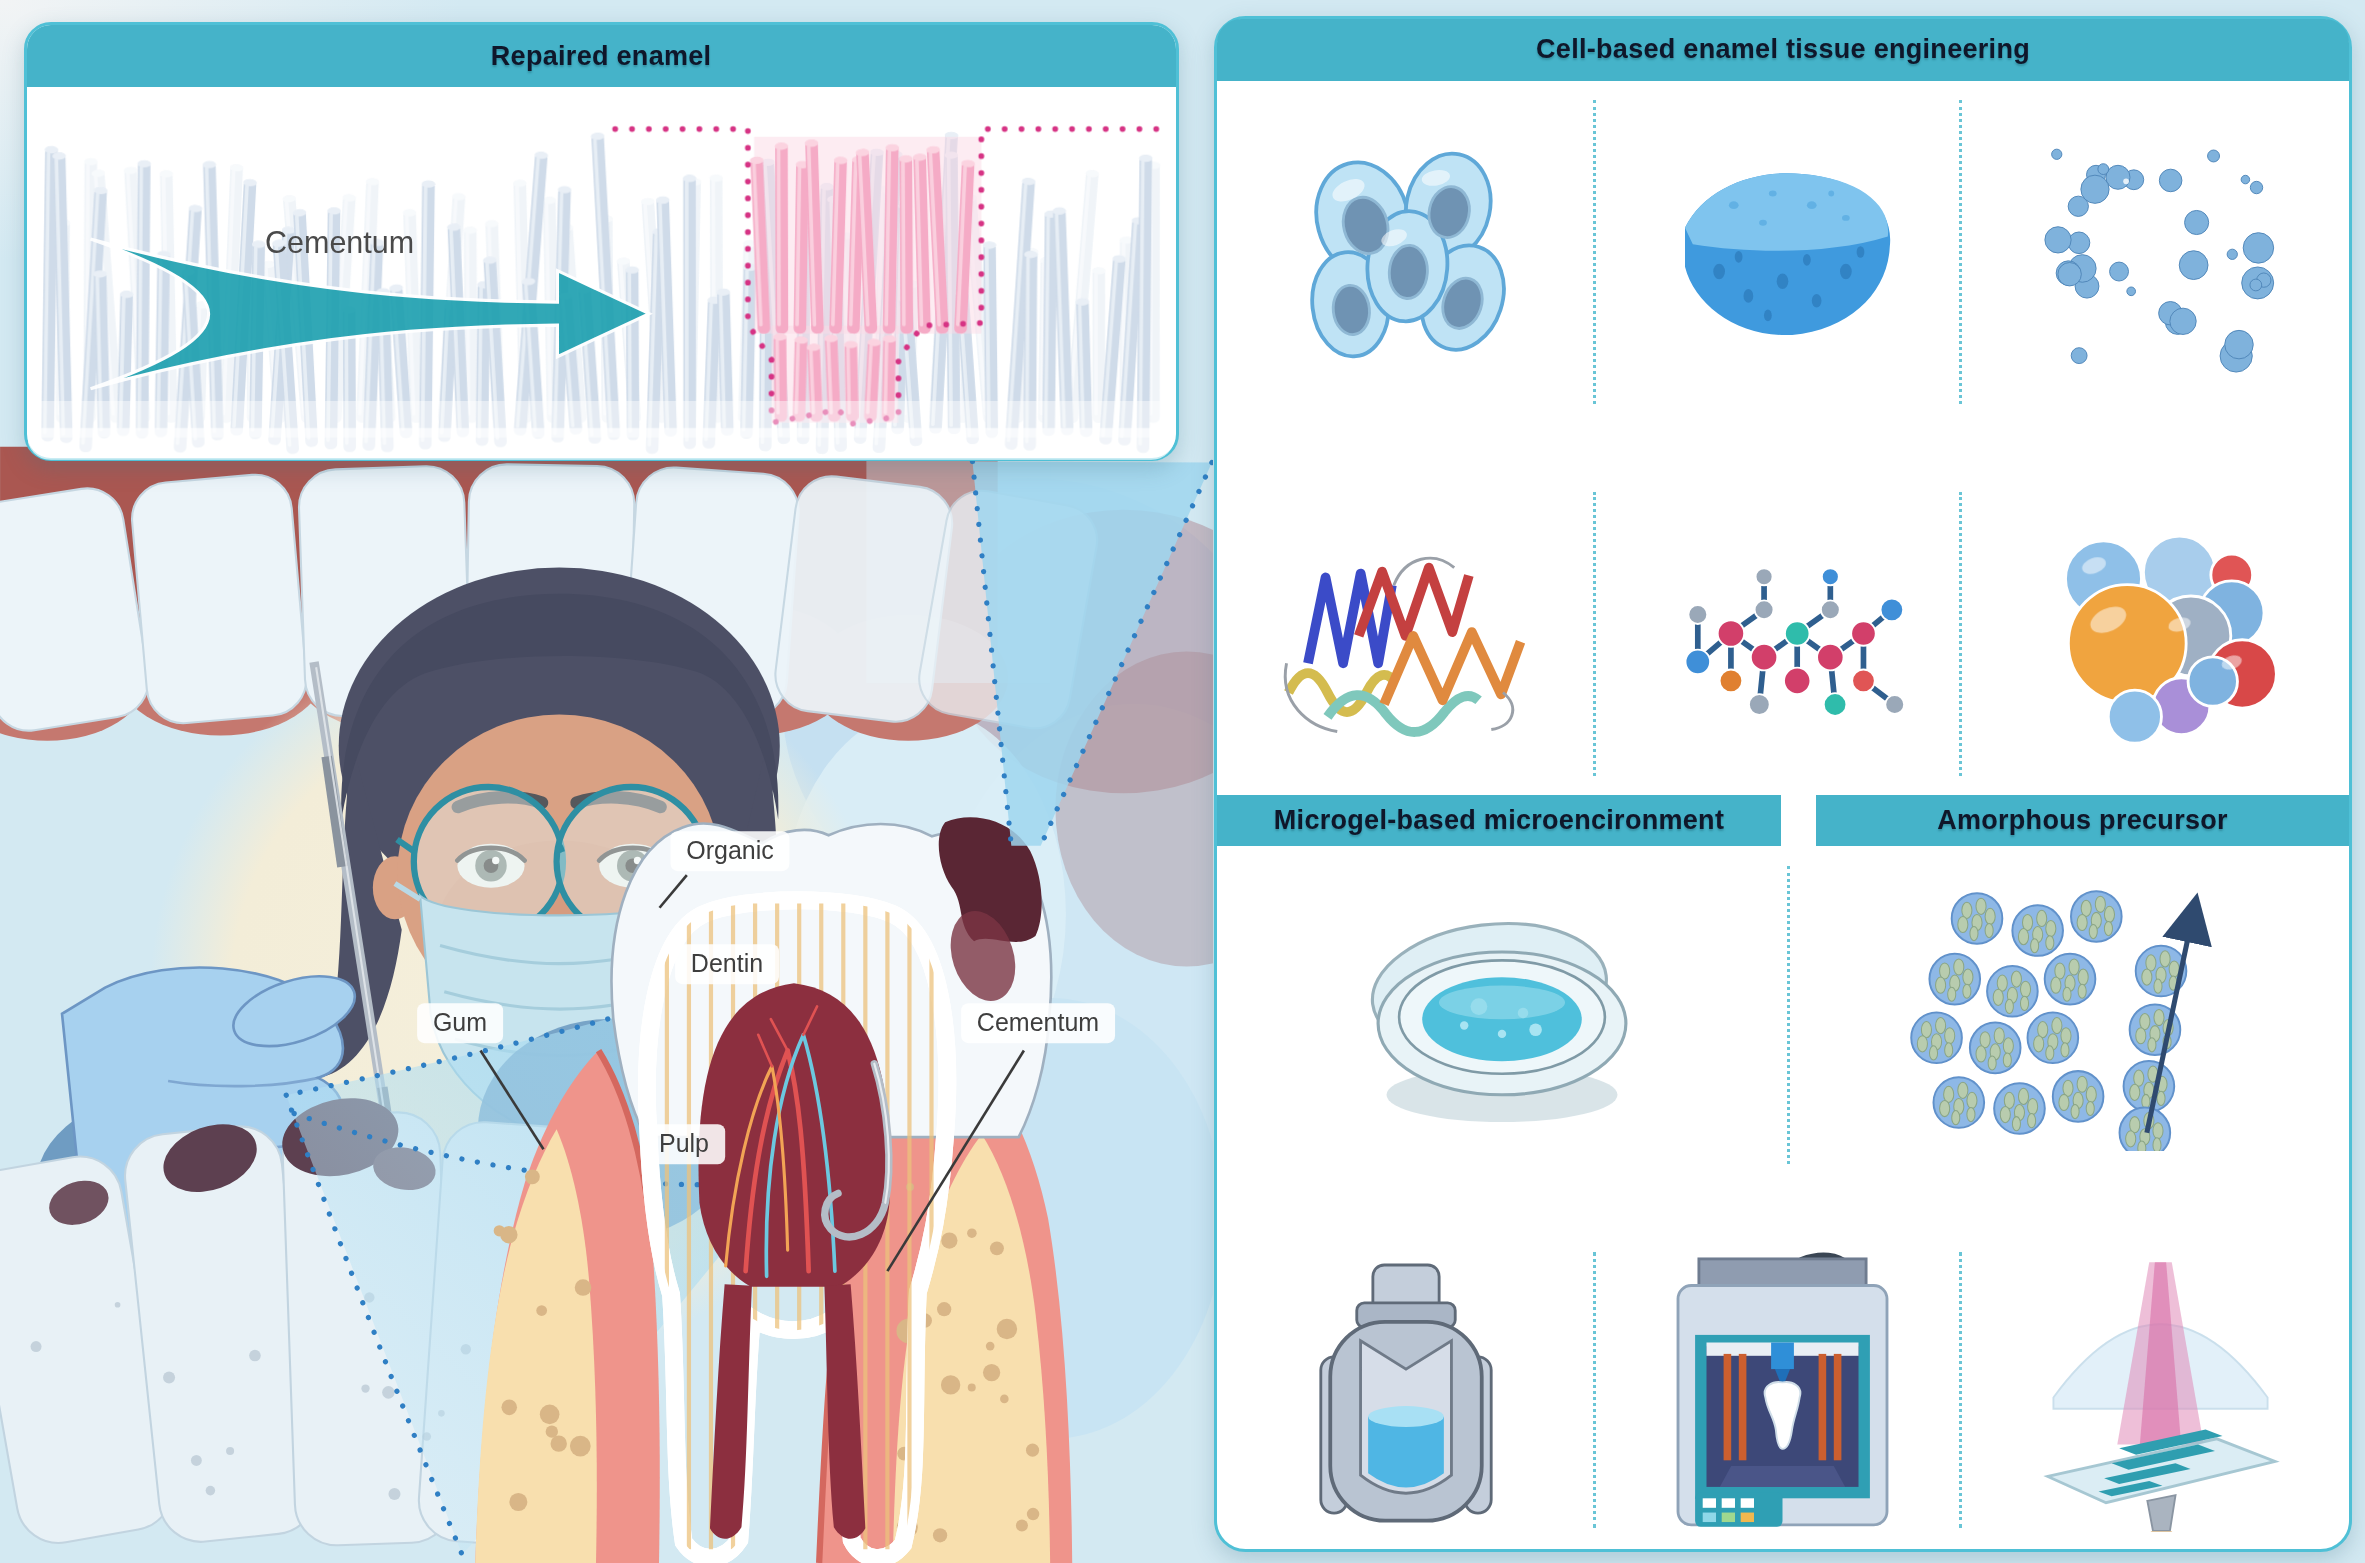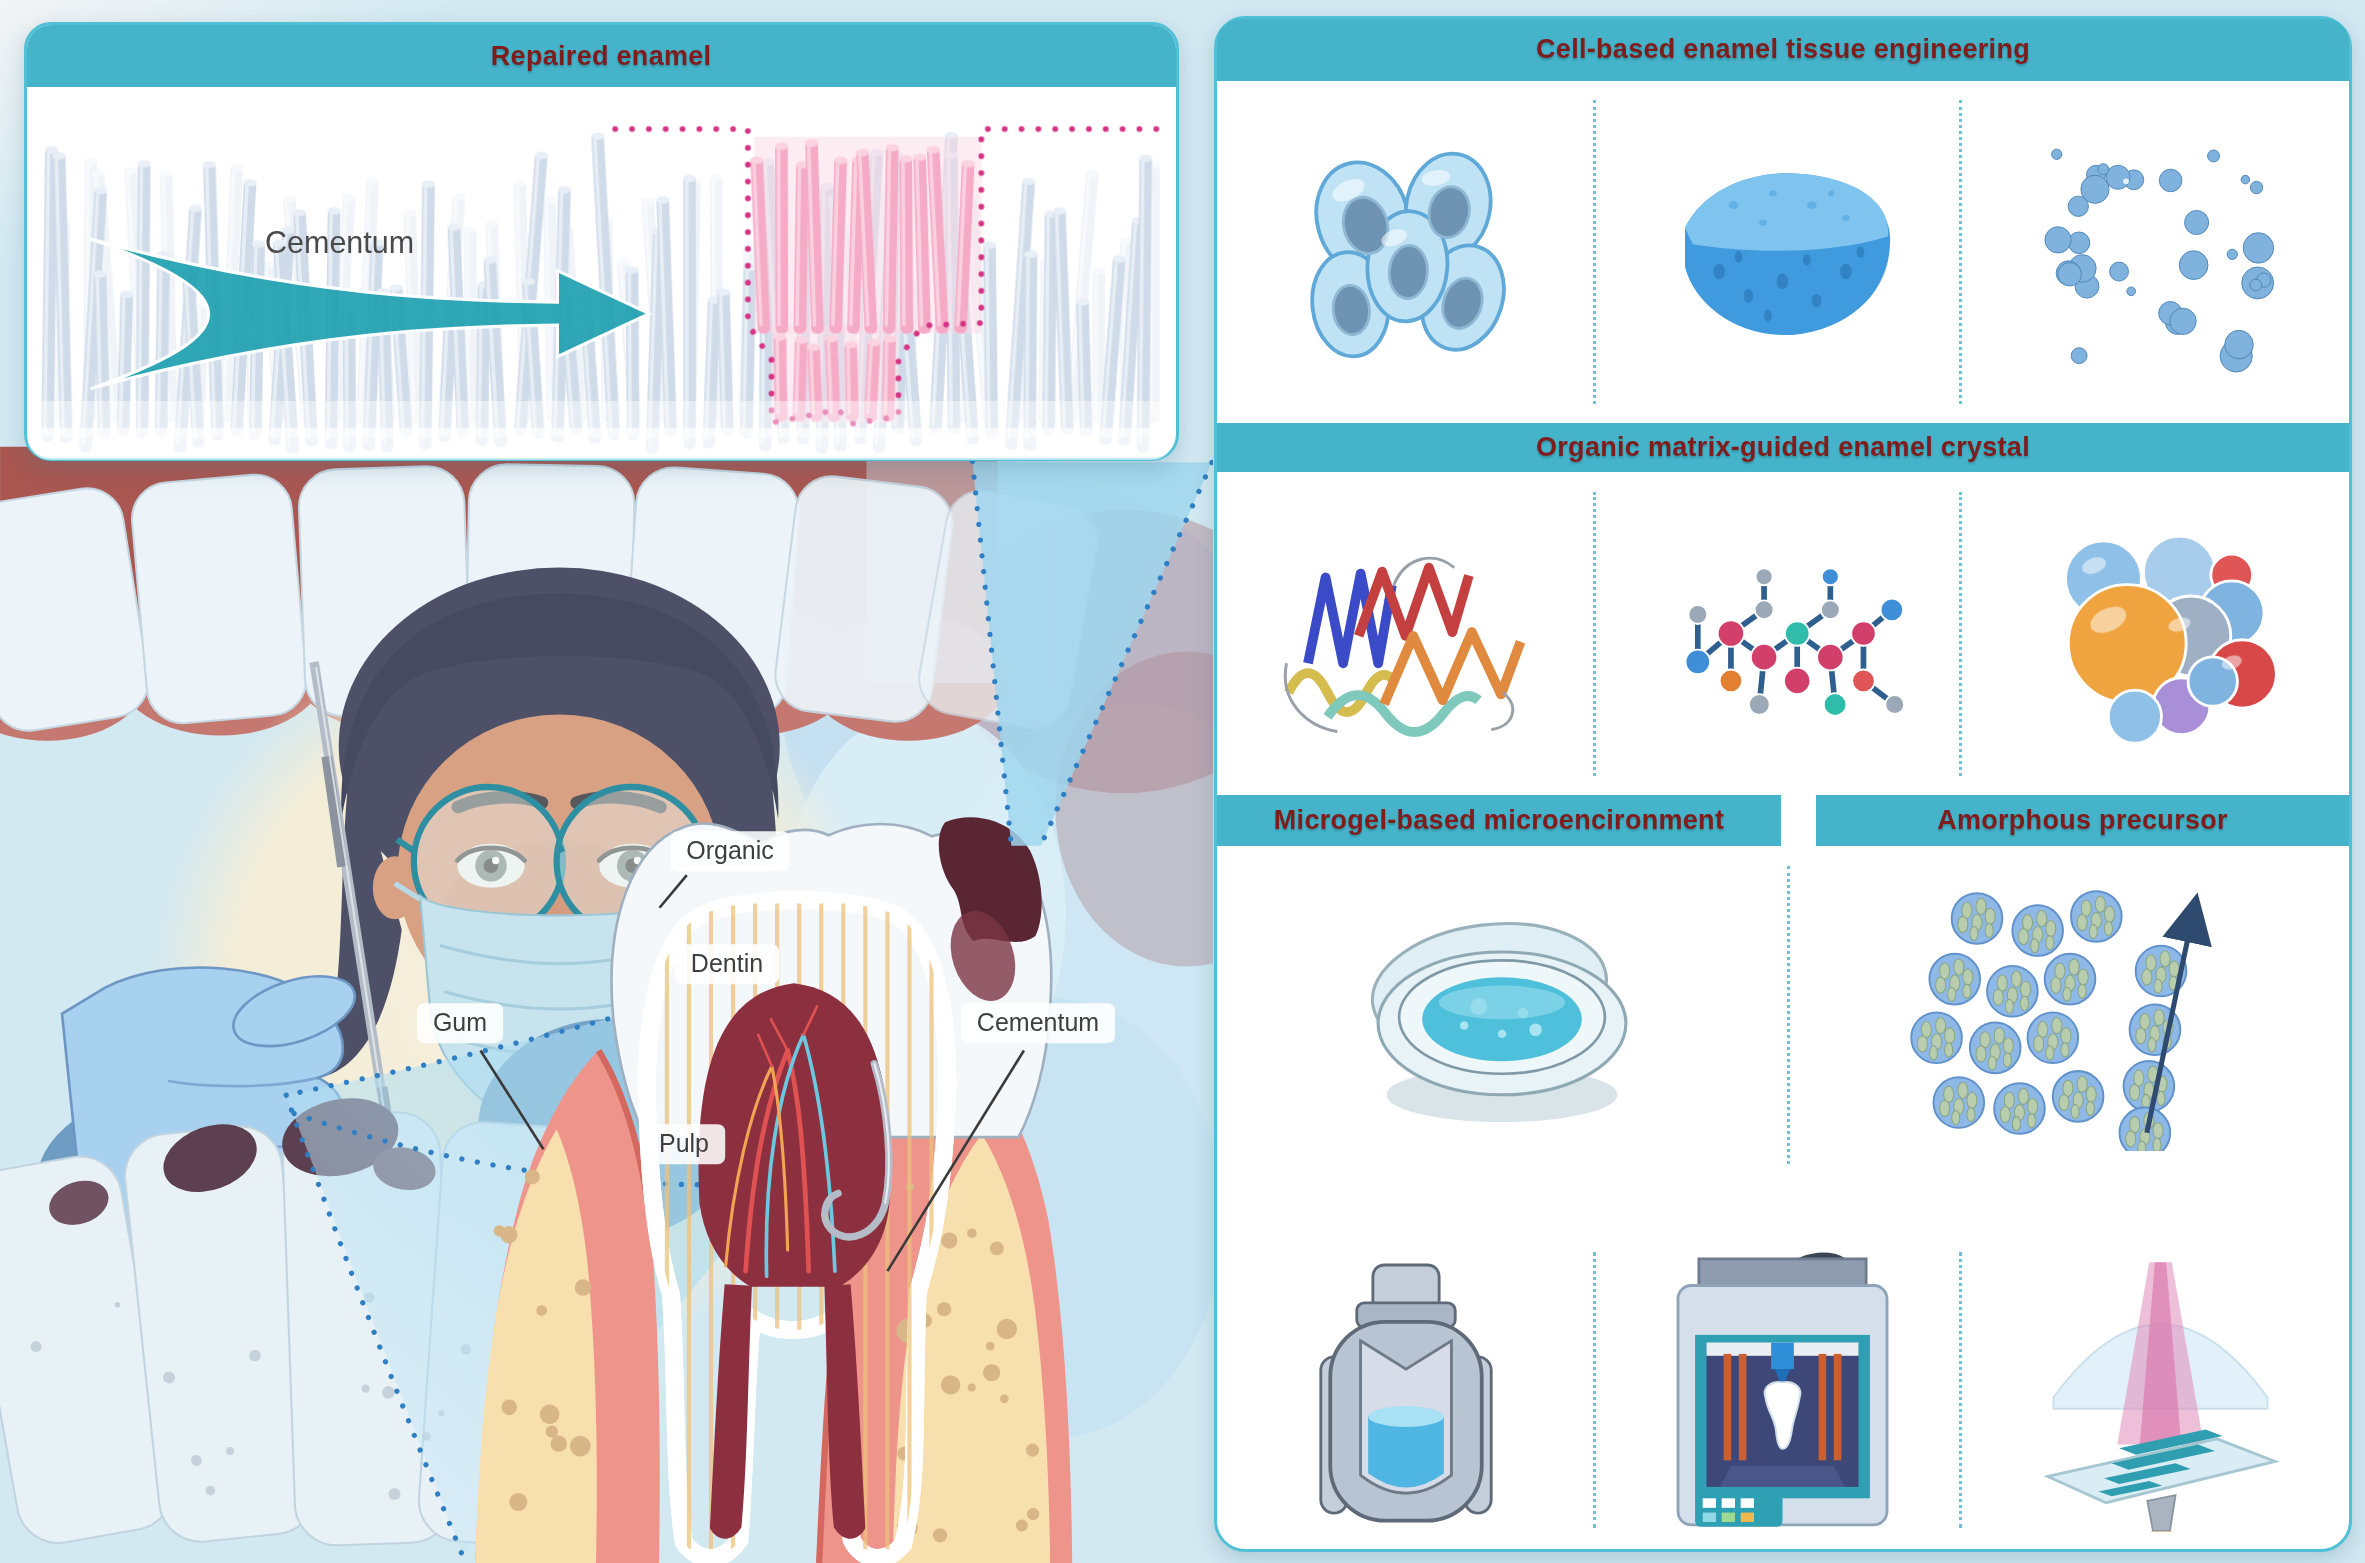--- a/index.html
+++ b/index.html
@@ -5,21 +5,21 @@
   html,body{margin:0;padding:0;background:#d3e9f2;}
   .page{position:relative;width:2366px;height:1563px;overflow:hidden;
     font-family:"Liberation Sans",sans-serif;
     background:radial-gradient(840px 473px at 0% 0%, #f2f4f5 0%, #d3e9f2 55%);}
   .scene-svg{position:absolute;left:0;top:431px;width:1213px;height:1132px;z-index:1;}
   
   .panel{position:absolute;background:#ffffff;border:3.7px solid #4fc0d6;box-sizing:border-box;
     box-shadow:0 7.4px 21px rgba(60,110,130,.25);z-index:2;}
   .panel-repaired{left:23.6px;top:22px;width:1155px;height:439px;border-radius:27px;}
   .panel-right{left:1214px;top:15.8px;width:1138px;height:1536px;border-radius:31.5px;}
-  .bar{position:absolute;left:0;right:0;background:#45b3c9;color:#7f1d1d;font-weight:bold;
+  .bar{position:absolute;left:0;right:0;background:#45b3c9;color:#0f172a;font-weight:bold;
     font-size:27px;display:flex;align-items:center;justify-content:center;
     text-shadow:0 2.1px 2.1px rgba(20,80,95,.35);letter-spacing:0.3px;}
   .bar-top{top:0;height:62px;border-radius:24px 24px 0 0;}
   .row{position:absolute;left:0;right:0;display:flex;}
   .cell{flex:1;display:flex;align-items:center;justify-content:center;}
   .sep{position:absolute;top:19px;bottom:19px;width:0;border-left:3.7px dotted #4fbcd0;opacity:.85;}
   .damaged{position:absolute;left:313px;top:217px;transform:translate(-50%,-50%);
     font-size:30.5px;color:#4a4a4a;z-index:3;}
   .anat-label{position:absolute;transform:translate(-50%,-50%);background:rgba(255,255,255,.88);
     padding:5.3px 15.8px;border-radius:7.4px;font-size:25px;color:#3e3e3e;z-index:3;white-space:nowrap;}
@@ -1037,23 +1037,20 @@
               <circle cx="210.96702694892883" cy="110.46994209289551" r="3" fill="#ffffff" opacity="0.8"></circle>
               <circle cx="93.77854347229004" cy="55.568437576293945" r="3" fill="#ffffff" opacity="0.8"></circle>
               <circle cx="86.2723696231842" cy="181.45981311798096" r="3" fill="#ffffff" opacity="0.8"></circle>
             </g>
     </svg>
         </div>
     <div class="sep" style="left:376px"></div>
     <div class="sep" style="left:742px"></div>
   </div>
 
-  <div class="bar" style="top:404px;height:49px">
-    <span>Organic matrix-guided enamel crystal</span>
-  </div>
 
   <div class="row" style="top:454px;height:322px">
     <div class="cell">
           <svg width="273" height="236" viewBox="0 0 280 240">
       <g fill="none" stroke-width="10" stroke-linejoin="round">
         <path d="M20,180 Q40,140 60,180 Q80,220 100,180 Q115,150 130,170" stroke="#d4bc4f"></path>
         <path d="M60,205 Q90,162 120,202 Q150,240 180,200 Q200,175 215,188" stroke="#7fc8bc"></path>
         <path d="M40,150 L58,62 L76,150 L94,58 L112,150 L126,70" stroke="#3b4bc8"></path>
         <path d="M92,122 L116,56 L140,122 L164,52 L188,118 L205,60" stroke="#c44040"></path>
         <path d="M118,192 L148,122 L178,188 L208,118 L238,182 L258,128" stroke="#e08a3f"></path>

